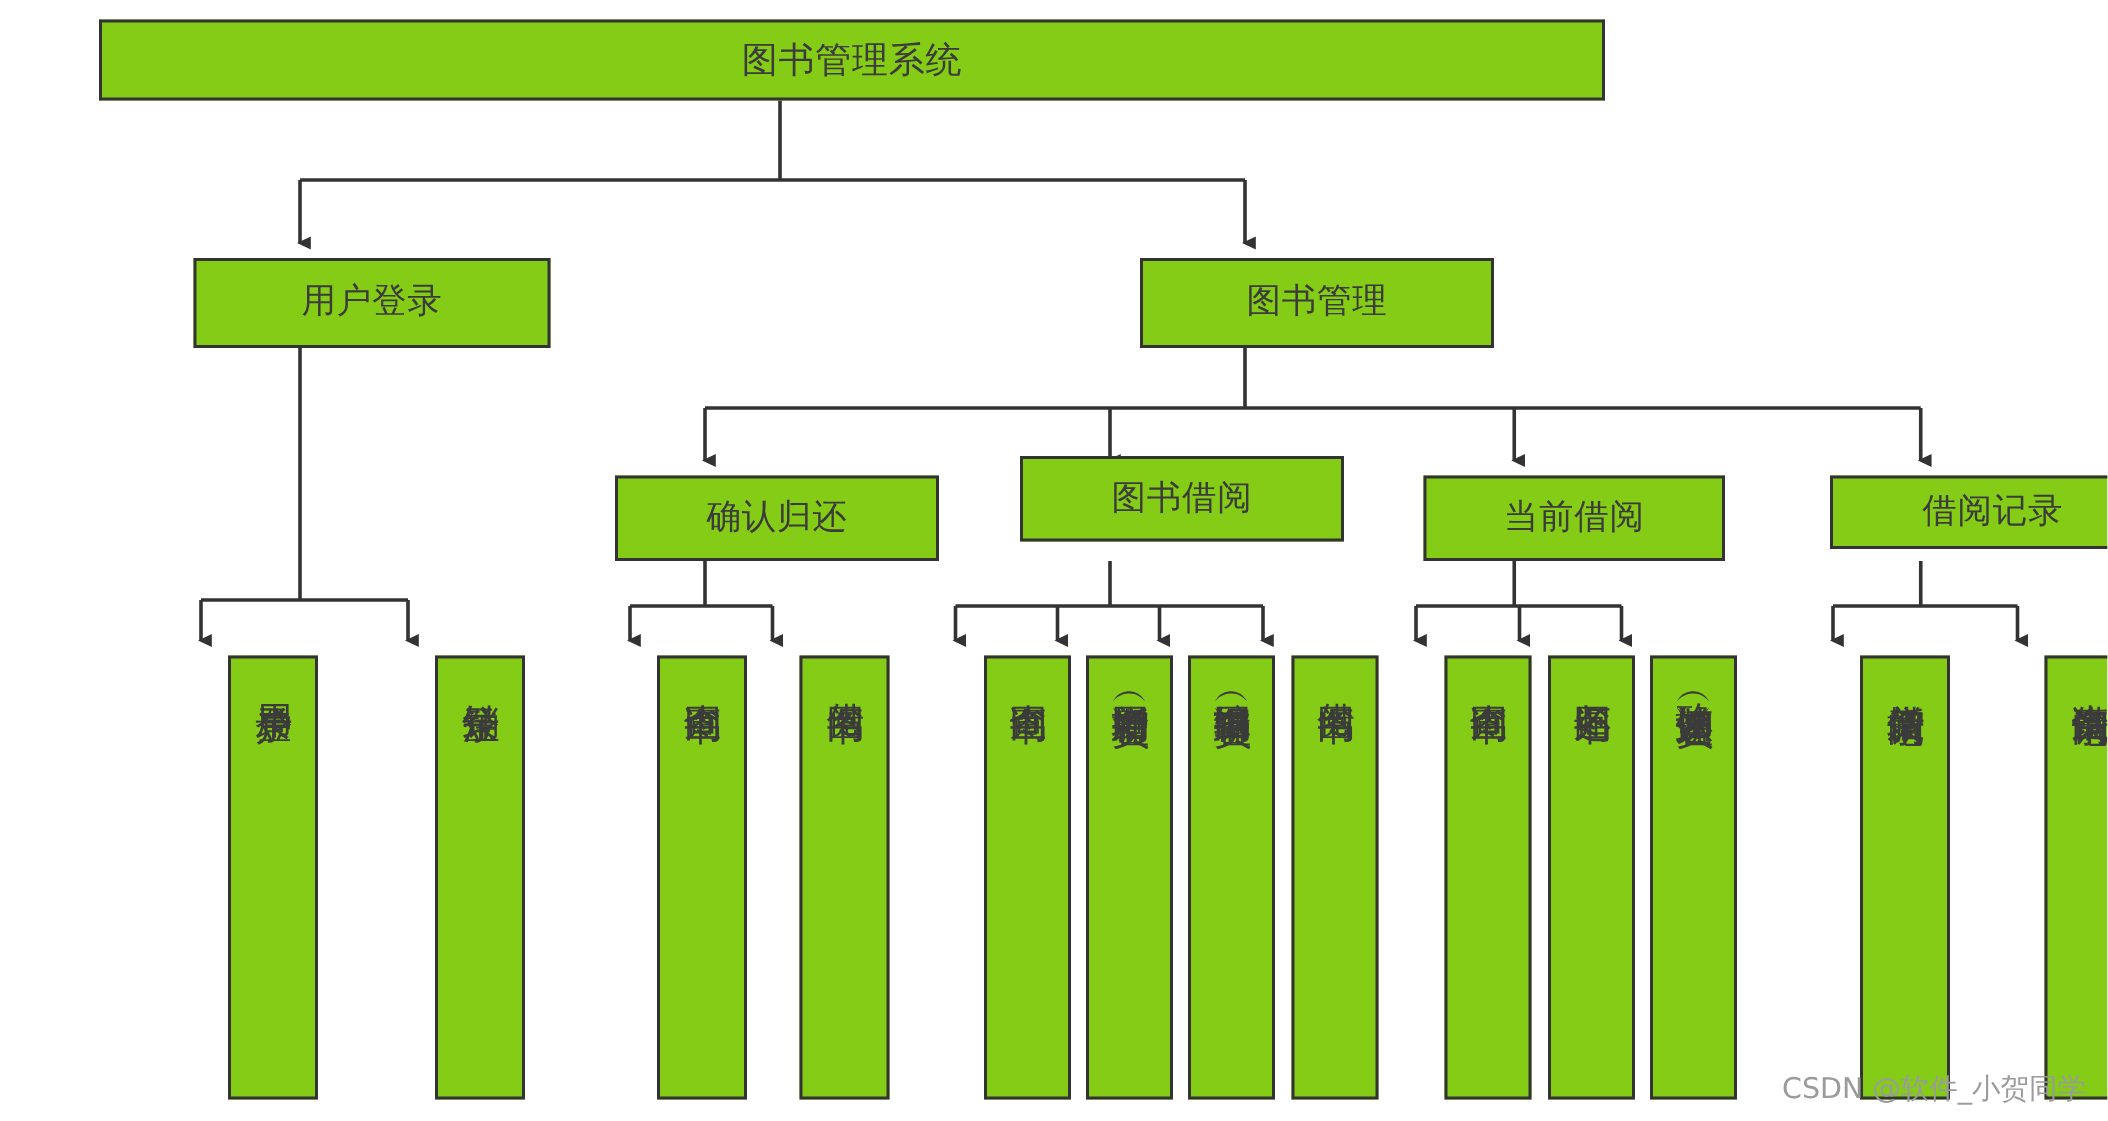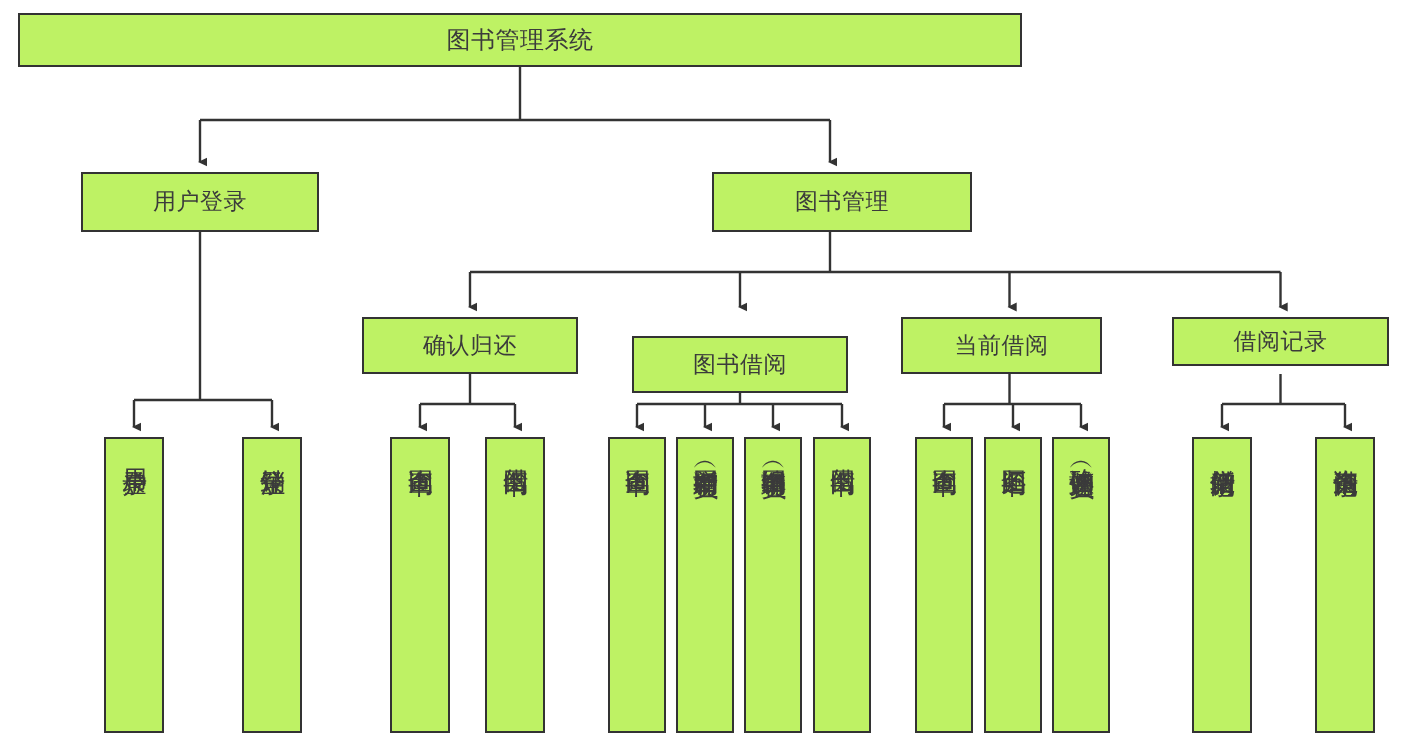--- a/index.html
+++ b/index.html
@@ -22,26 +22,27 @@
     position: absolute;
     left: 0;
     top: 0;
     width: 1405px;
     height: 747px;
     pointer-events: none;
   }
   .node {
     position: absolute;
     box-sizing: border-box;
-    background: #bef264;
+    background: #84cc16;
     border: 2px solid #333333;
     display: flex;
     align-items: center;
     justify-content: center;
     color: #3b3b3b;
+    margin-left: 48px;
   }
   .node .label {
     display: block;
     text-align: center;
     line-height: 1.18;
     letter-spacing: 0.5px;
     color: #3b3b3b;
   }
   .node.horiz .label {
     writing-mode: horizontal-tb;
@@ -117,27 +118,27 @@
       </g>
   </svg>
 
   <div id="node-layer">
       <div class="node horiz root" style="left: 18px; top: 13px; width: 1004px; height: 54px;">
         <span class="label">图书管理系统</span>
       </div>
       <div class="node horiz" style="left: 81px; top: 172px; width: 238px; height: 60px;">
         <span class="label">用户登录</span>
       </div>
-      <div class="node horiz" style="left: 712px; top: 172px; width: 260px; height: 60px;">
+      <div class="node horiz" style="left: 712px; top: 172px; width: 236px; height: 60px;">
         <span class="label">图书管理</span>
       </div>
       <div class="node horiz" style="left: 362px; top: 317px; width: 216px; height: 57px;">
         <span class="label">确认归还</span>
       </div>
-      <div class="node horiz" style="left: 632px; top: 336px; width: 216px; height: 57px;">
+      <div class="node horiz" style="left: 632px; top: 304px; width: 216px; height: 57px;">
         <span class="label">图书借阅</span>
       </div>
       <div class="node horiz" style="left: 901px; top: 317px; width: 201px; height: 57px;">
         <span class="label">当前借阅</span>
       </div>
       <div class="node horiz" style="left: 1172px; top: 317px; width: 217px; height: 49px;">
         <span class="label">借阅记录</span>
       </div>
       <div class="node vert" style="left: 104px; top: 437px; width: 60px; height: 296px;">
         <span class="label">用户登录</span>
@@ -173,13 +174,14 @@
         <span class="label">确认归还（管理员）</span>
       </div>
       <div class="node vert" style="left: 1192px; top: 437px; width: 60px; height: 296px;">
         <span class="label">新增借阅记录</span>
       </div>
       <div class="node vert" style="left: 1315px; top: 437px; width: 60px; height: 296px;">
         <span class="label">查询借阅记录</span>
       </div>
     </div>
 
+  <div class="watermark">CSDN @软件_小贺同学</div>
 </div>
 
 </body></html>

